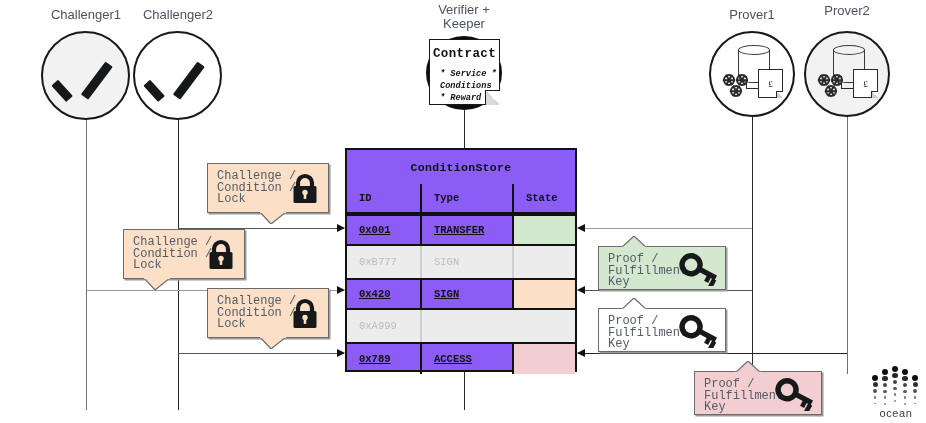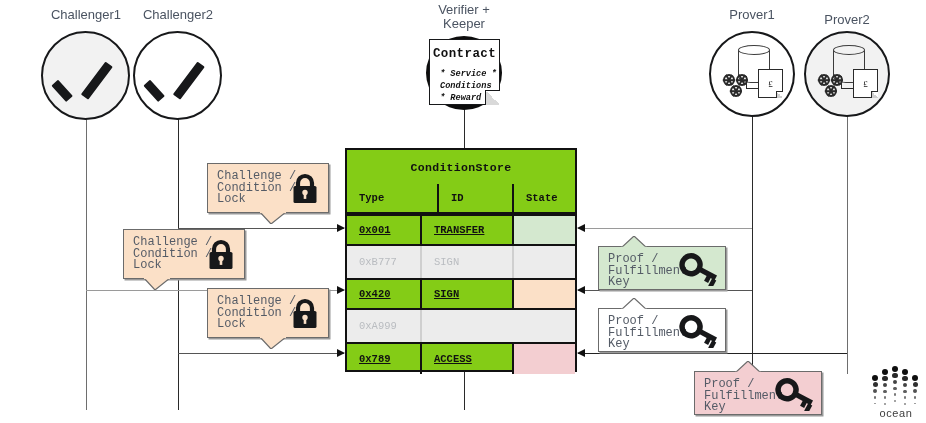--- a/index.html
+++ b/index.html
@@ -49,21 +49,21 @@
        margin-left:-.8px;background:#2a2a2a;}
   .doc{position:absolute;background:#fff;border:1.3px solid #2a2a2a;box-sizing:border-box;}
   .doc .dfold{position:absolute;right:-1px;bottom:-1px;width:6px;height:6px;
        background:linear-gradient(225deg,#ffffff 0 50%,#cfcfcf 50% 100%);
        border-left:1.1px solid #2a2a2a;border-top:1.1px solid #2a2a2a;}
   .doc em{position:absolute;left:0;right:0;top:50%;transform:translateY(-52%);
        text-align:center;font-style:normal;font-size:9px;color:#1d1d1d;
        font-family:"Liberation Serif",serif;}
 
   
-  #cstore{position:absolute;border:2.2px solid #111;box-sizing:border-box;background:#84cc16;}
+  #cstore{position:absolute;border:2.2px solid #111;box-sizing:border-box;background:#8b5cf6;}
   .trow{position:absolute;left:0;right:0;box-sizing:border-box;display:flex;}
   .trow.hdrow{border-bottom:2.2px solid #111;}
   .trow .cell{box-sizing:border-box;display:flex;align-items:center;
               padding-left:12px;font-family:"Liberation Mono",monospace;
               font-size:10.5px;color:#111;}
   .trow .cell.c-id{width:75px;border-right:2.2px solid #111;}
   .trow .cell.c-type{width:92px;border-right:2.2px solid #111;}
   .trow .cell.c-state{flex:1;}
   .trow.active{border-top:2.2px solid #111;border-bottom:2.2px solid #111;}
   .trow.active .cell{font-weight:bold;text-decoration:underline;}
@@ -97,21 +97,21 @@
 </head>
 <body>
 
 <div id="stage">
 
   <div class="actor-label" style="left:16px;top:8px;width:140px;">Challenger1</div>
   <div class="actor-label" style="left:108px;top:8px;width:140px;">Challenger2</div>
   <div class="actor-label" style="left:404px;top:3px;width:120px;">Verifier +
 Keeper</div>
   <div class="actor-label" style="left:692px;top:8px;width:120px;">Prover1</div>
-  <div class="actor-label" style="left:787px;top:13px;width:120px;">Prover2</div>
+  <div class="actor-label" style="left:787px;top:4px;width:120px;">Prover2</div>
 
   <div class="lifeline" style="left:85.5px;top:112px;height:298px;"></div>
   <div class="lifeline dark" style="left:177.5px;top:112px;height:298px;"></div>
   <div class="lifeline dark" style="left:463.5px;top:104px;height:44px;"></div>
   <div class="lifeline dark" style="left:463.5px;top:370px;height:40px;"></div>
   <div class="lifeline dark" style="left:751.5px;top:112px;height:272px;"></div>
   <div class="lifeline" style="left:846.5px;top:112px;height:262px;"></div>
 
   <div class="actor-circle" style="left:41px;top:31px;width:89px;height:89px;background:#f2f2f2;">
     <div class="check" style="left:20px;top:24px;width:50px;height:42px;">
@@ -210,22 +210,22 @@
   </div>
   <div class="msg" style="left:578px;top:353px;width:269px;background:#222;">
     <div class="head" style="left:-1px;border-right:8px solid #111;"></div>
   </div>
 
   <div id="cstore" style="left:345px;top:148px;width:232px;height:224px;">
 
     <div class="title-cell">ConditionStore</div>
 
     <div class="trow hdrow" style="top:34px;height:30px;">
+      <div class="cell c-id hdr-cell">ID</div>
       <div class="cell c-type hdr-cell">Type</div>
-      <div class="cell c-id hdr-cell">ID</div>
       <div class="cell c-state hdr-cell">State</div>
     </div>
 
     <div class="trow active" style="top:64px;height:32px;">
       <div class="cell c-id">0x001</div>
       <div class="cell c-type">TRANSFER</div>
       <div class="cell c-state" style="background:#d4e8cf;"></div>
     </div>
 
     <div class="trow dim" style="top:96px;height:32px;">

